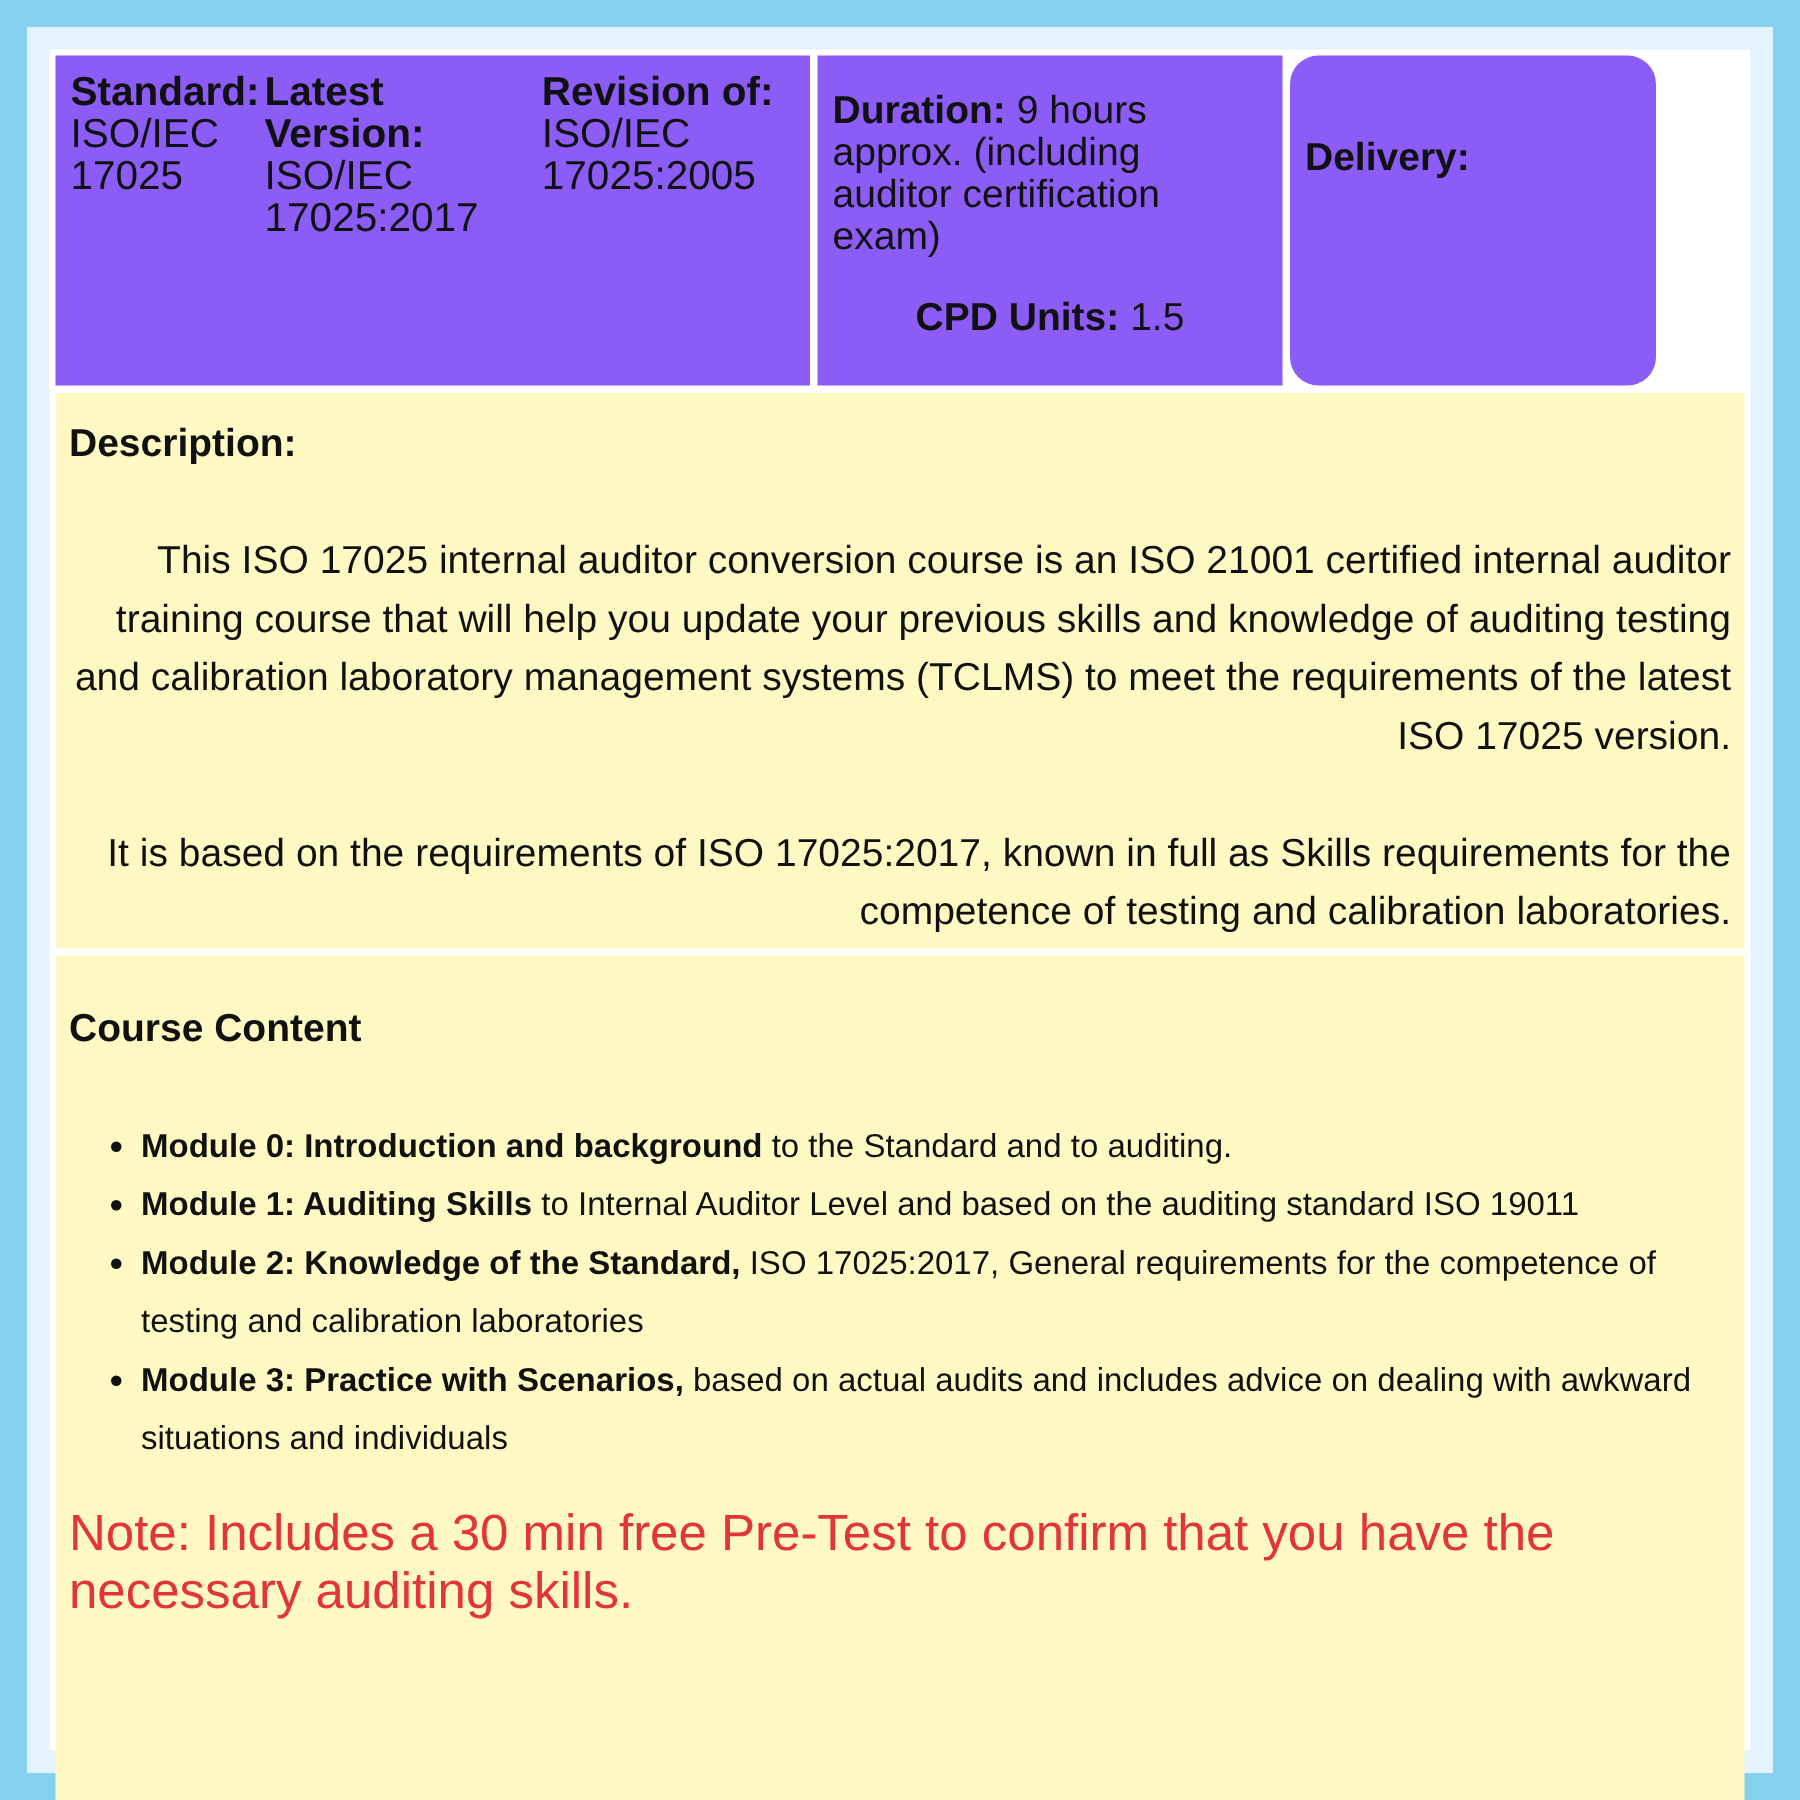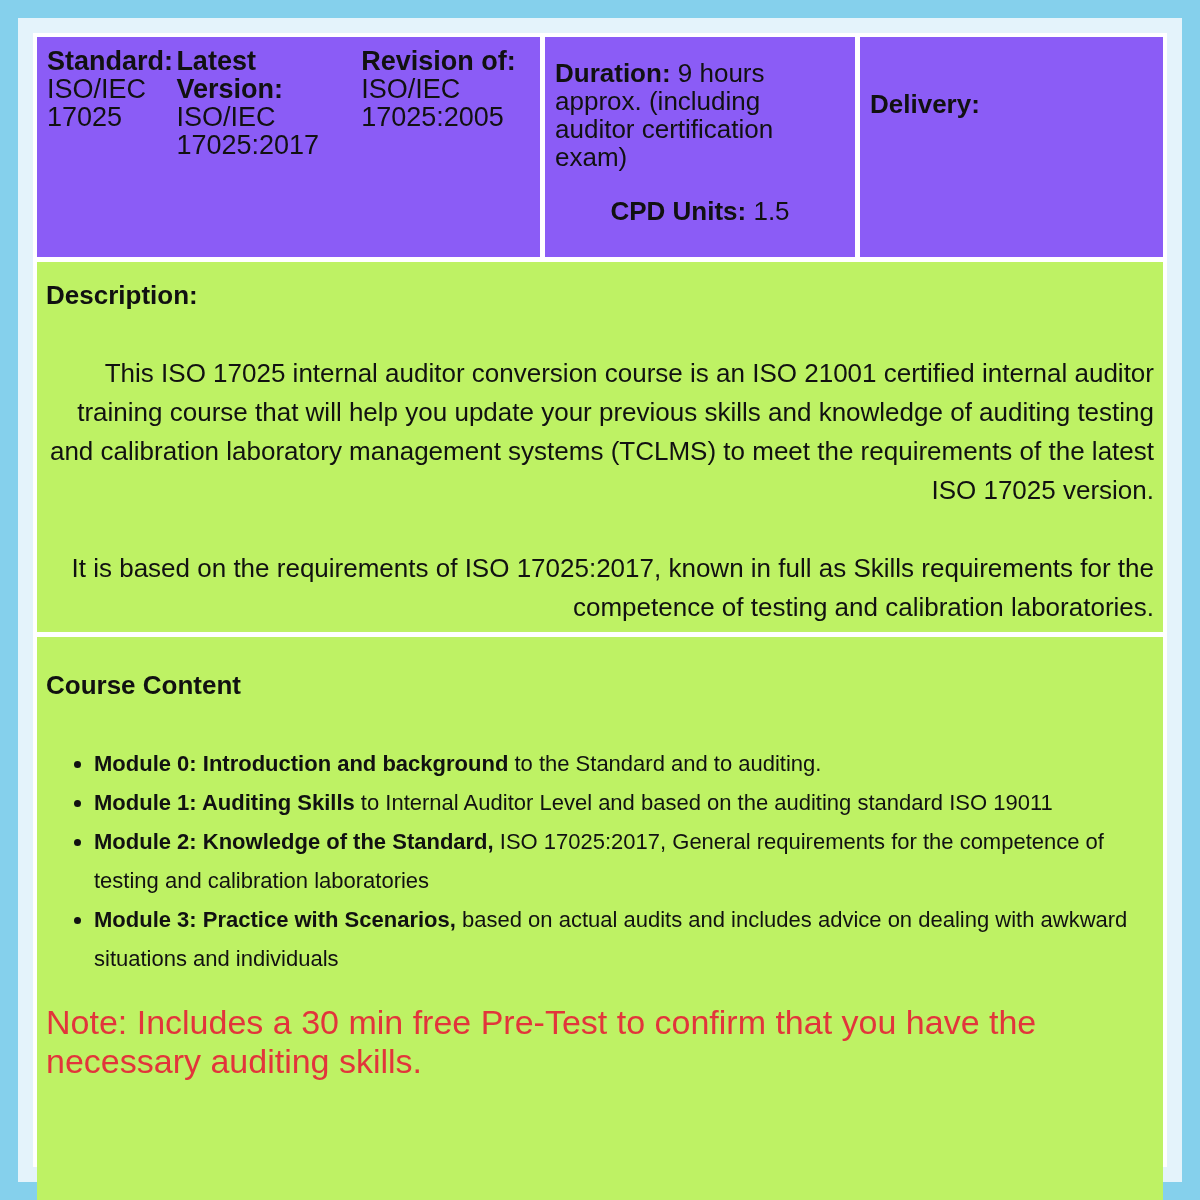--- a/index.html
+++ b/index.html
@@ -19,25 +19,25 @@
   .table {
     position: absolute;
     left: 15px; top: 15px; width: 1134px; height: 1134px;
     background: #ffffff;
   }
   .cell {
     position: absolute;
     box-sizing: border-box;
   }
   .cell.blue { background: #8b5cf6; }
-  .cell.pale { background: #bef264; }
+  .cell.pale { background: #fef9c3; }
 
   #c-standard { left: 4px; top: 4px; width: 503px; height: 220px; padding: 10px 10px 0 10px; display: flex; flex-direction: row; justify-content: center; }
   #c-duration { left: 512px; top: 4px; width: 310px; height: 220px; padding: 22px 10px 0 10px; }
-  #c-delivery { left: 827px; top: 4px; width: 303px; height: 220px; padding: 48px 10px 0 10px; }
+  #c-delivery { left: 827px; top: 4px; width: 244px; height: 220px; padding: 48px 10px 0 10px; border-radius: 19px; }
 
   #c-desc { left: 4px; top: 229px; width: 1126px; height: 370px; padding: 14px 9px 0 9px; }
   #c-course { left: 4px; top: 604px; width: 1126px; height: 642px; padding: 29px 9px 0 9px; }
 
   .meta-line { font-size: 27px; line-height: 28px; }
   .dur-line { font-size: 26px; line-height: 28px; }
   .b { font-weight: bold; }
 
   .deliv-label { font-size: 26px; line-height: 39px; font-weight: bold; }
   .deliv-val { font-size: 27px; line-height: 39px; }

